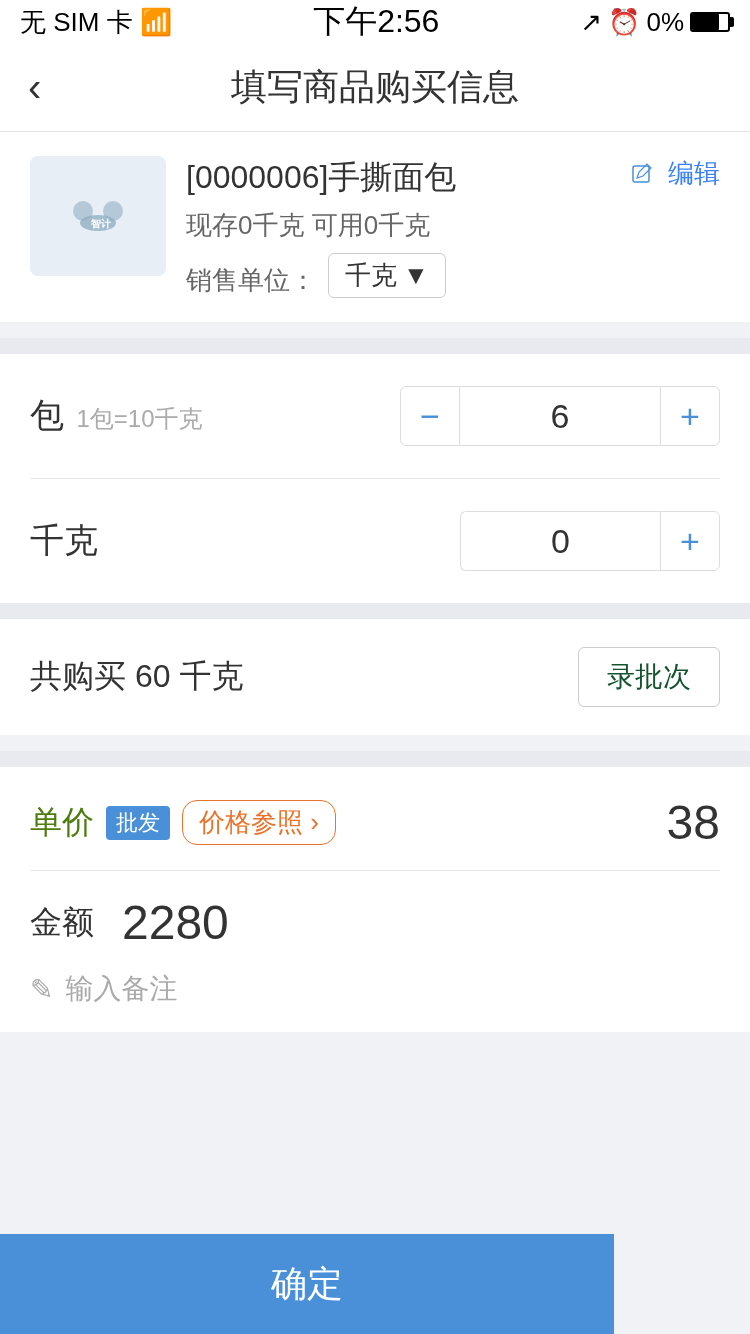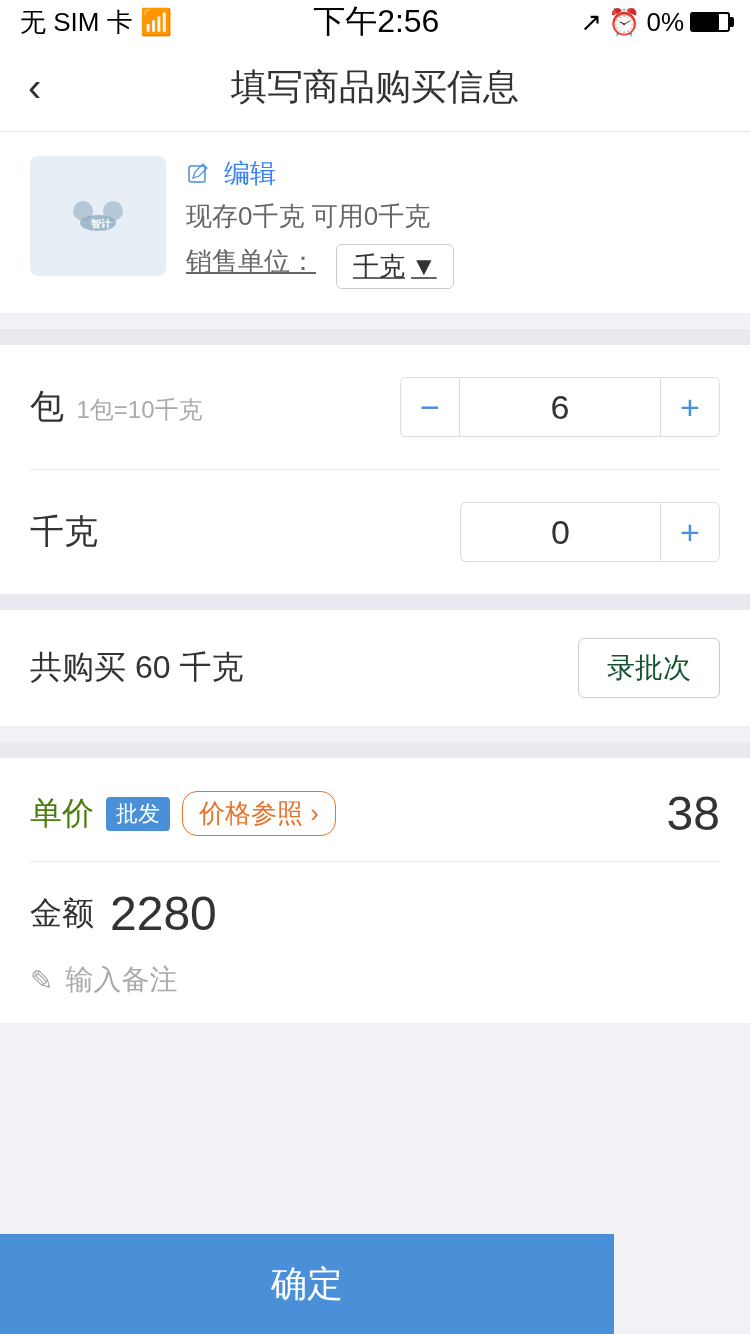--- a/index.html
+++ b/index.html
@@ -89,25 +89,24 @@
       align-items: center;
       gap: 16px;
     }
     .product-stock {
       font-size: 26px;
       color: #666;
       margin-bottom: 10px;
     }
     .product-unit-row {
       display: flex;
-      align-items: flex-start;
-      gap: 20px;
+      align-items: flex-end;
+      gap: 12px;
       font-size: 26px;
       color: #666;
-      text-decoration: underline;
     }
     .unit-select {
       border: 1px solid #ccc;
       border-radius: 6px;
       padding: 4px 16px;
       font-size: 26px;
       color: #333;
       background: #fff;
       display: flex;
       align-items: center;
@@ -262,21 +261,21 @@
     }
 
     
     .amount-section {
       background: #f0f2f5;
       padding: 28px 30px 20px;
     }
     .amount-row {
       display: flex;
       align-items: center;
-      gap: 16px;
+      gap: 28px;
       margin-bottom: 20px;
     }
     .amount-label { font-size: 32px; color: #333; }
     .amount-value { font-size: 48px; color: #333; font-weight: 400; }
     .notes-row {
       display: flex;
       align-items: center;
       gap: 12px;
       color: #aaa;
       font-size: 28px;
@@ -338,20 +337,21 @@
   <div class="product-image">
     <svg width="70" height="50" viewBox="0 0 70 50" fill="none">
       <circle cx="20" cy="20" r="10" fill="#a0b8cc" opacity="0.7"></circle>
       <circle cx="50" cy="20" r="10" fill="#a0b8cc" opacity="0.7"></circle>
       <ellipse cx="35" cy="32" rx="18" ry="8" fill="#8fafc2" opacity="0.8"></ellipse>
       <text x="28" y="36" font-size="10" fill="#fff" font-weight="bold">智计</text>
     </svg>
   </div>
   <div class="product-info">
     <div class="product-name-row">
+      <span class="product-name">[0000006]手撕面包</span>
       <span class="edit-btn">
         <svg width="22" height="22" viewBox="0 0 22 22" fill="none">
             <rect x="3" y="3" width="16" height="16" rx="2" stroke="#4a90d9" stroke-width="1.5" fill="none"></rect>
             <path d="M7 15l2-6 8-8 4 4-8 8-6 2z" stroke="#4a90d9" stroke-width="1.2" fill="none"></path>
           </svg>
         <span>编辑</span>
       </span>
     </div>
     <div class="product-stock">现存0千克   可用0千克</div>
     <div class="product-unit-row">

